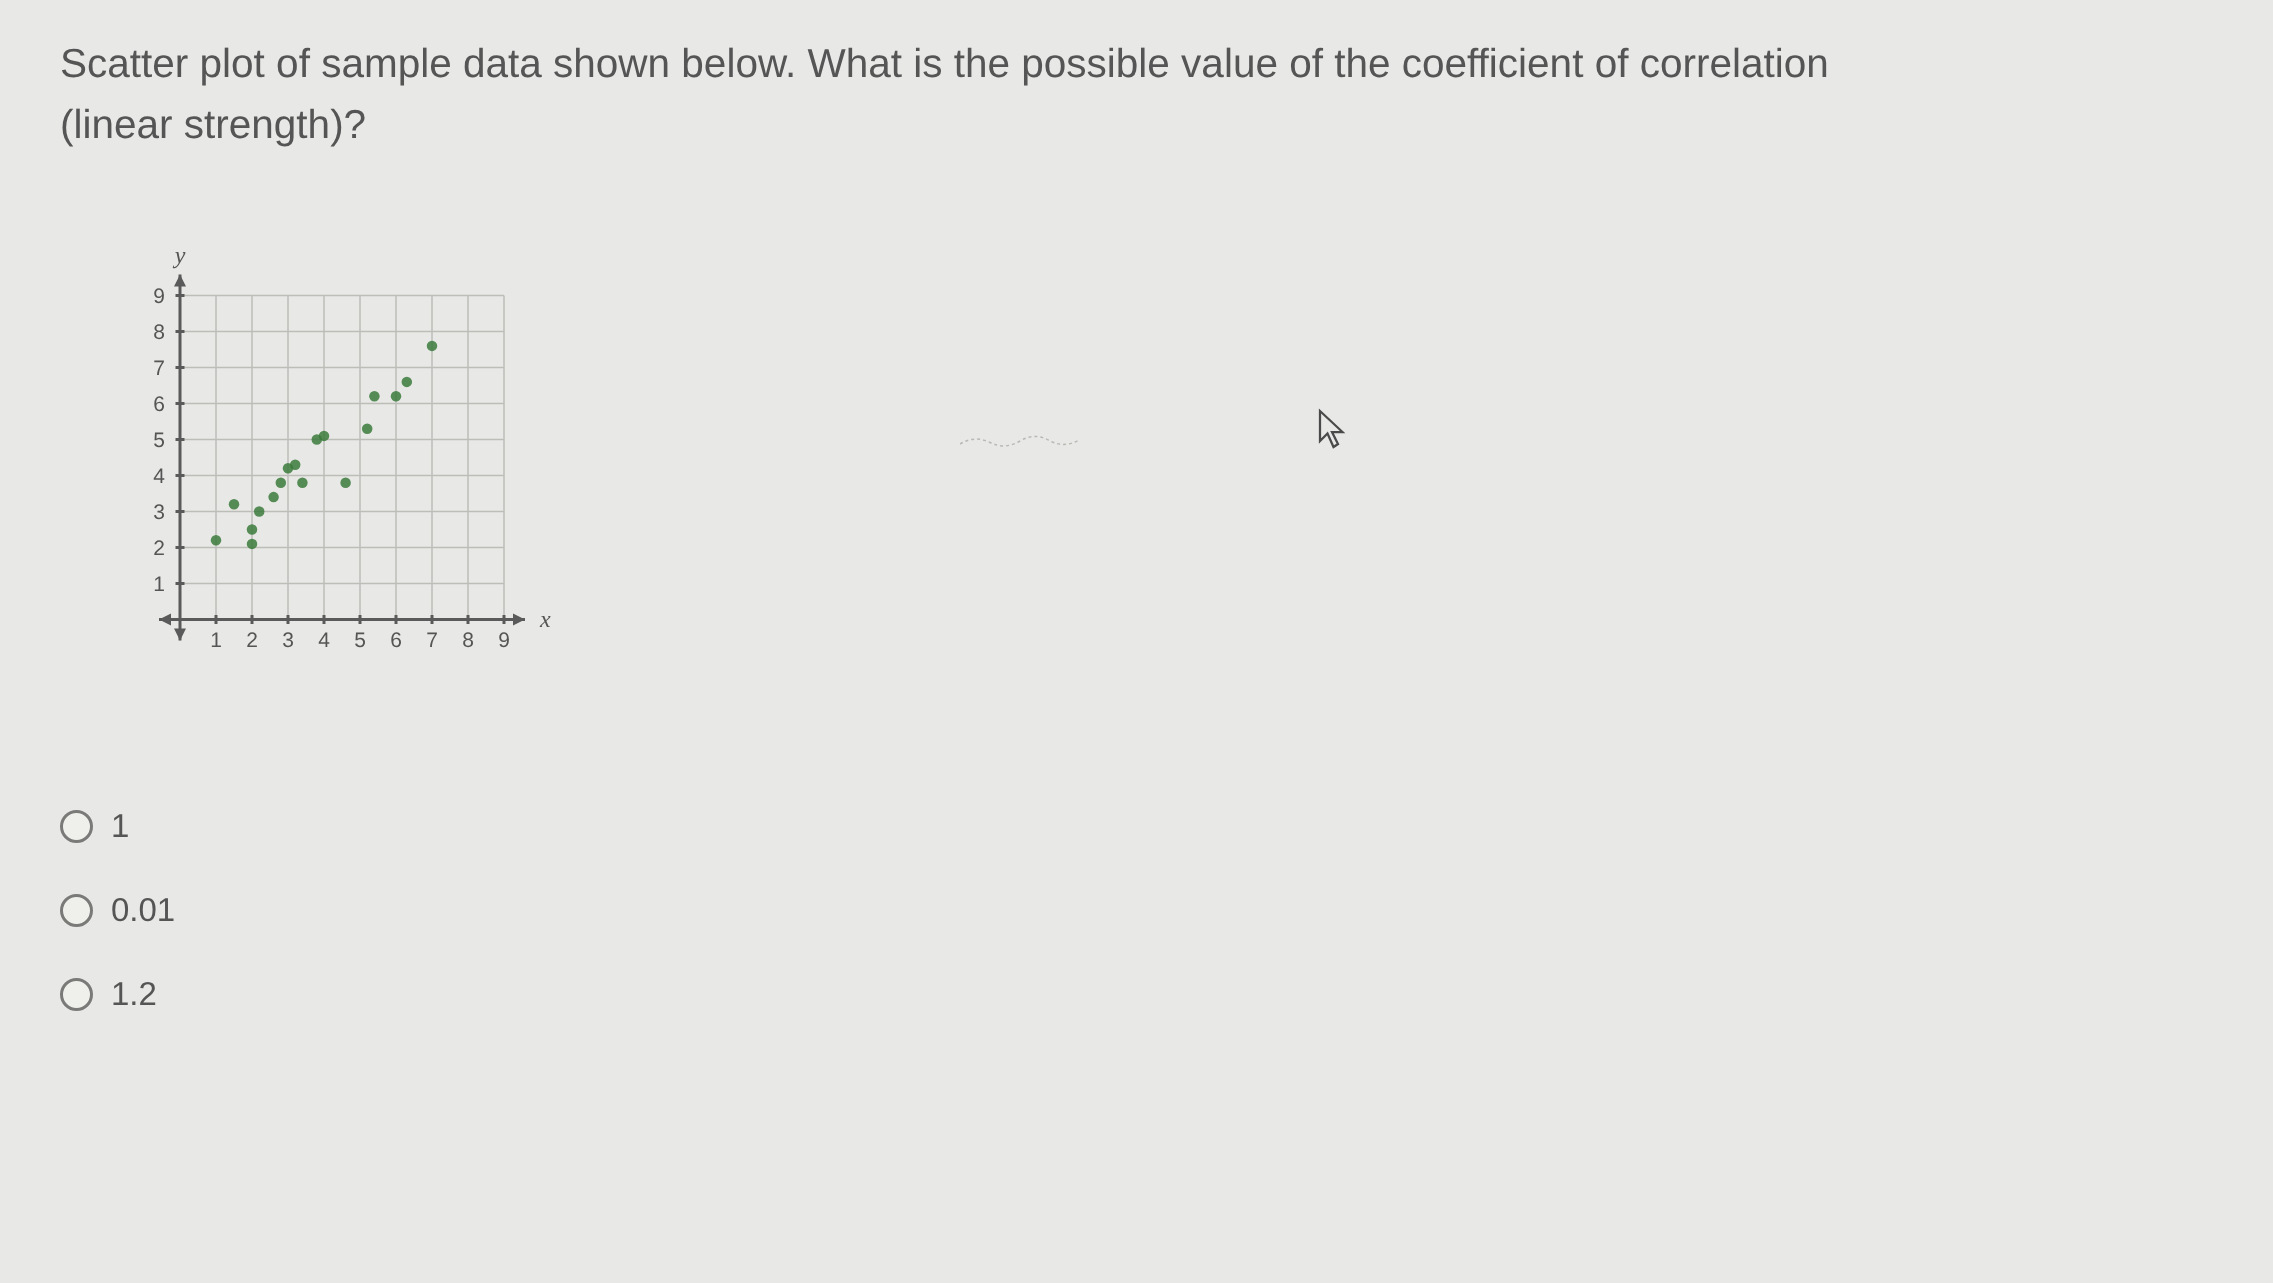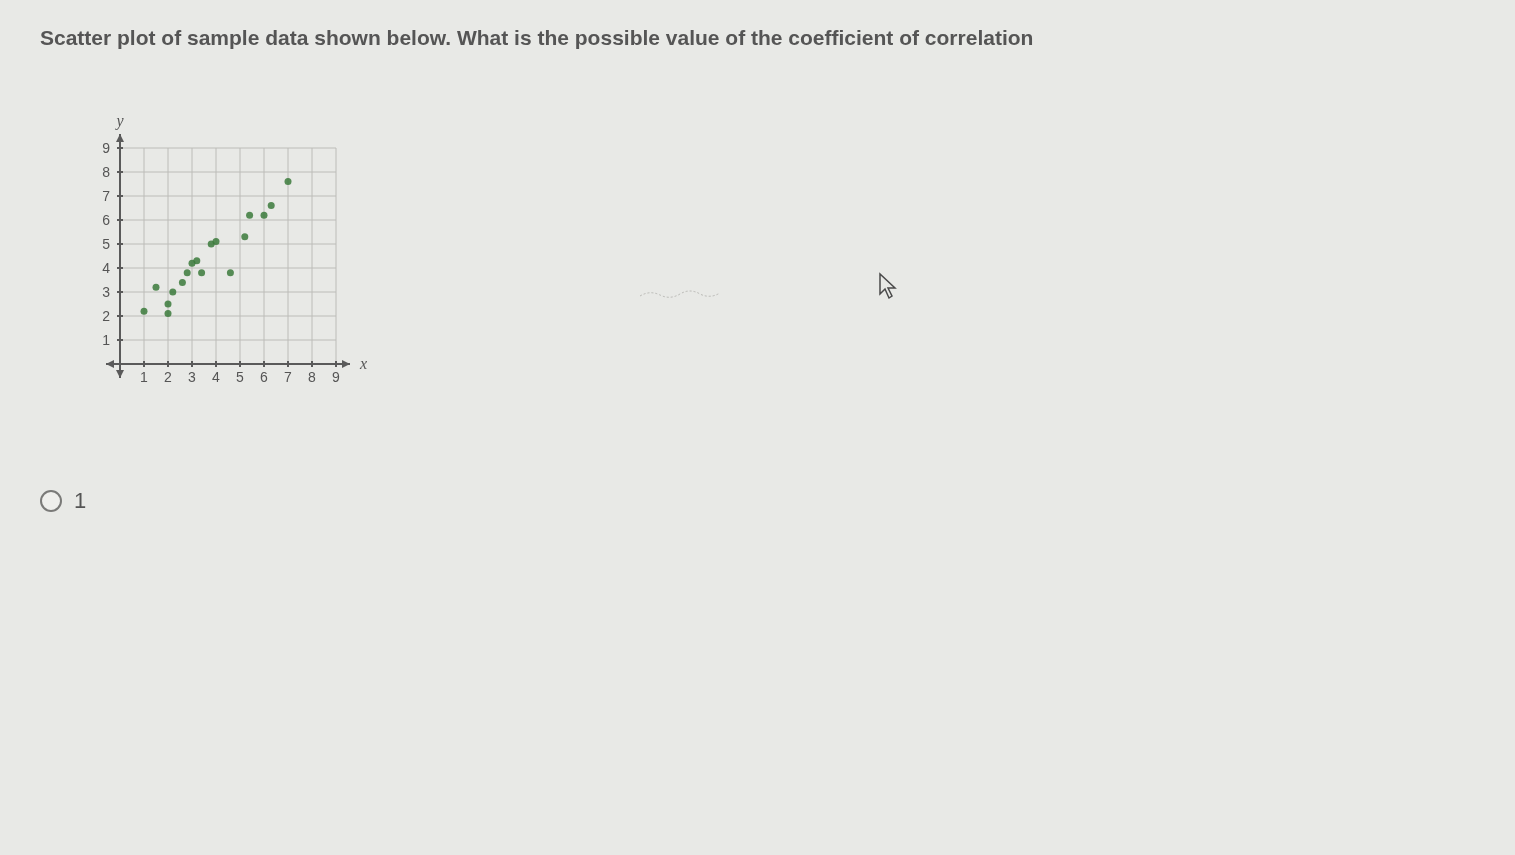--- a/index.html
+++ b/index.html
@@ -9,24 +9,24 @@
     height: 855px;
     background: #e8e9e6;
     font-family: "Segoe UI", Arial, sans-serif;
     color: #4a4a4a;
     overflow: hidden;
   }
   .page {
     padding: 22px 40px;
   }
   .question-text {
-    font-size: 21px;
+    font-size: 27px;
     line-height: 1.5;
     color: #555;
-    font-weight: 700;
+    font-weight: 400;
     margin-bottom: 50px;
   }
   .chart-wrap {
     margin-left: 40px;
     margin-bottom: 80px;
   }
   .chart {
     width: 290px;
     height: 300px;
   }
@@ -73,20 +73,21 @@
     height: 12px;
     pointer-events: none;
   }
 </style>
 </head>
 <body>
 
 <div class="page">
   <div class="question-text">
     <span>Scatter plot of sample data shown below. What is the possible value of the coefficient of correlation</span><br>
+    <span>(linear strength)?</span>
   </div>
 
   <div class="chart-wrap">
     <svg class="chart" id="chart-svg" viewBox="0 0 290 300">
         <line x1="64" y1="44" x2="64" y2="260" class="grid-line"></line>
         <line x1="40" y1="236" x2="256" y2="236" class="grid-line"></line>
         <line x1="88" y1="44" x2="88" y2="260" class="grid-line"></line>
         <line x1="40" y1="212" x2="256" y2="212" class="grid-line"></line>
         <line x1="112" y1="44" x2="112" y2="260" class="grid-line"></line>
         <line x1="40" y1="188" x2="256" y2="188" class="grid-line"></line>
@@ -165,20 +166,28 @@
         <circle cx="191.2" cy="101.60000000000002" r="3.5" class="pt"></circle>
         <circle cx="208" cy="77.60000000000002" r="3.5" class="pt"></circle>
       </svg>
   </div>
 
   <div class="options">
     <label class="opt">
       <span class="radio"></span>
       <span>1</span>
     </label>
+    <label class="opt">
+      <span class="radio"></span>
+      <span>0.01</span>
+    </label>
+    <label class="opt">
+      <span class="radio"></span>
+      <span>1.2</span>
+    </label>
   </div>
 </div>
 
 <svg class="cursor" viewBox="0 0 20 28">
   <path d="M2 2 L2 22 L7 17 L11 26 L14 24 L10 16 L17 16 Z" fill="none" stroke="#4a4a4a" stroke-width="1.5"></path>
 </svg>
 
 <svg class="scribble" viewBox="0 0 80 12">
   <path d="M0 8 Q10 2 20 7 Q30 12 40 6 Q50 0 60 6 Q70 11 80 5" fill="none" stroke="#b8b8b4" stroke-width="1" stroke-dasharray="2,2"></path>
 </svg>

